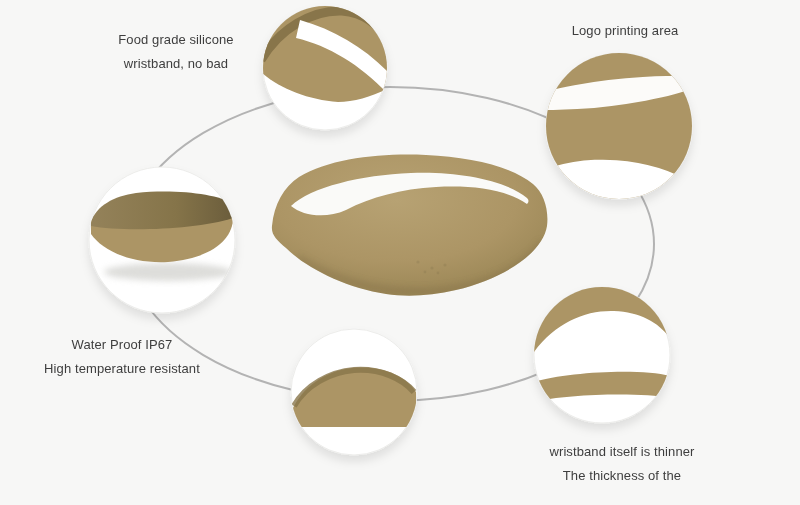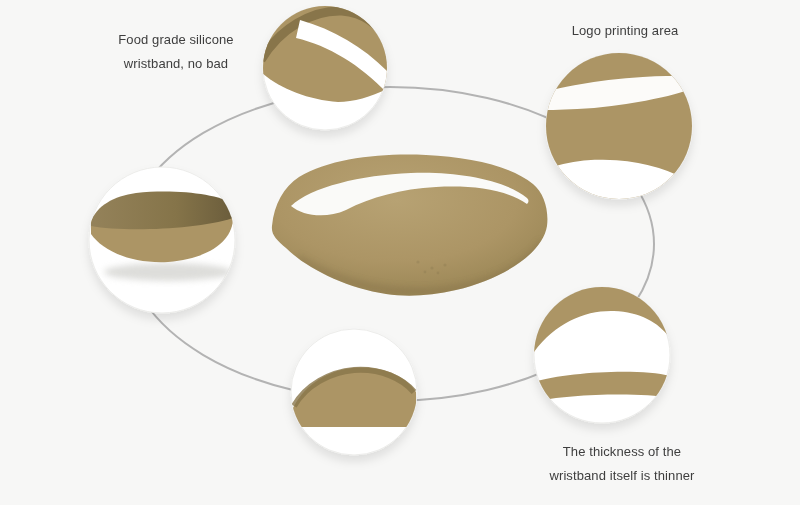--- a/index.html
+++ b/index.html
@@ -134,21 +134,23 @@
   <div class="label label-food">
     <span>Food grade silicone</span>
     <span>wristband, no bad</span>
   </div>
 
   <div class="label label-logo">
     <span>Logo printing area</span>
   </div>
 
   <div class="label label-water">
+    <span>Water Proof IP67</span>
+    <span>High temperature resistant</span>
   </div>
 
 
   <div class="label label-thickness">
+    <span>wristband itself is thinner</span>
     <span>The thickness of the</span>
-    <span>wristband itself is thinner</span>
   </div>
 
 </div>
 
 </body></html>

